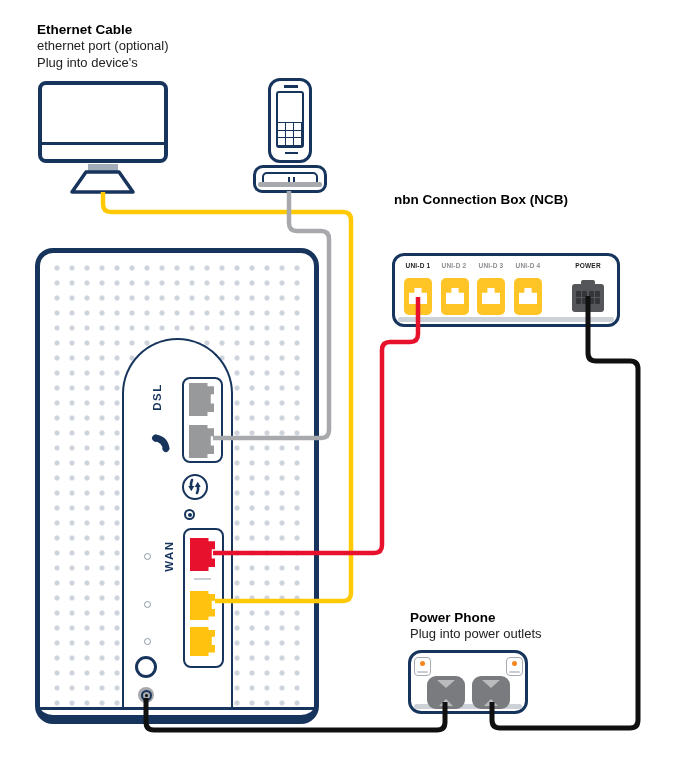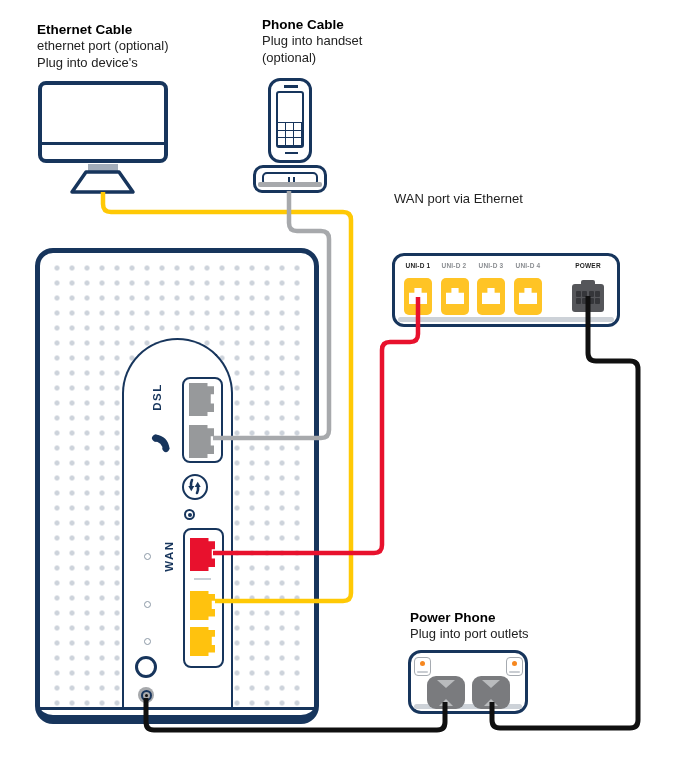--- a/index.html
+++ b/index.html
@@ -96,31 +96,26 @@
 </head>
 <body>
 
 <div class="canvas">
 
   <div class="note" style="left:37px;top:21px;">
     <div class="title">Ethernet Cable</div>
     <div class="line">ethernet port (optional)</div>
     <div class="line">Plug into device's</div>
   </div>
-  <div class="note" style="left:262px;top:16px;">
-    <div class="title">Phone Cable</div>
-    <div class="line">Plug into handset</div>
-    <div class="line">(optional)</div>
-  </div>
   <div class="note" style="left:394px;top:191px;">
-    <div class="line">WAN port via Ethernet</div>
+    <div class="title">nbn Connection Box (NCB)</div>
   </div>
   <div class="note" style="left:410px;top:609px;">
     <div class="title">Power Phone</div>
-    <div class="line">Plug into port outlets</div>
+    <div class="line">Plug into power outlets</div>
   </div>
 
   <div class="monitor">
     <div class="bezel"></div>
   </div>
   <div class="monitor-neck"></div>
   <svg class="monitor-stand" viewBox="0 0 80 28">
     <polygon points="21,4 54,4 68,24 7,24" fill="#fff" stroke="#17355C" stroke-width="3.5" stroke-linejoin="round"></polygon>
   </svg>
 

